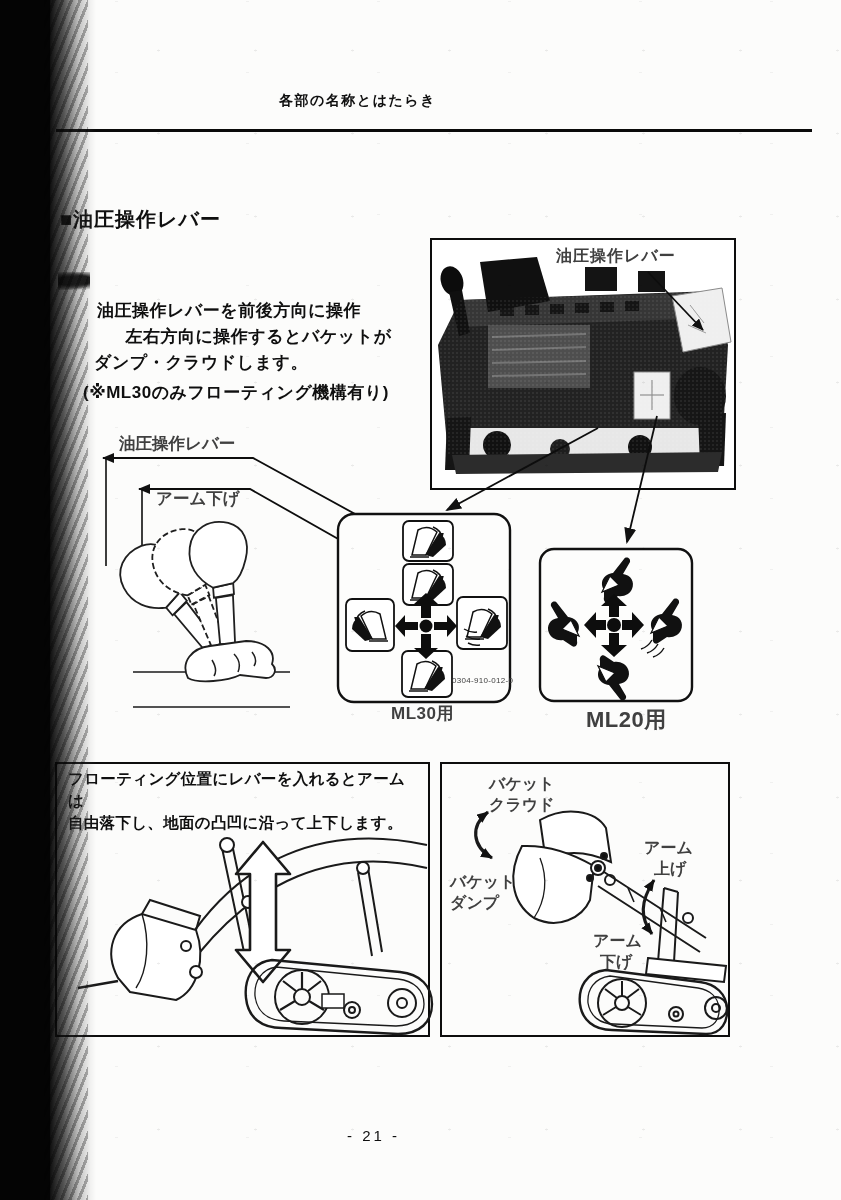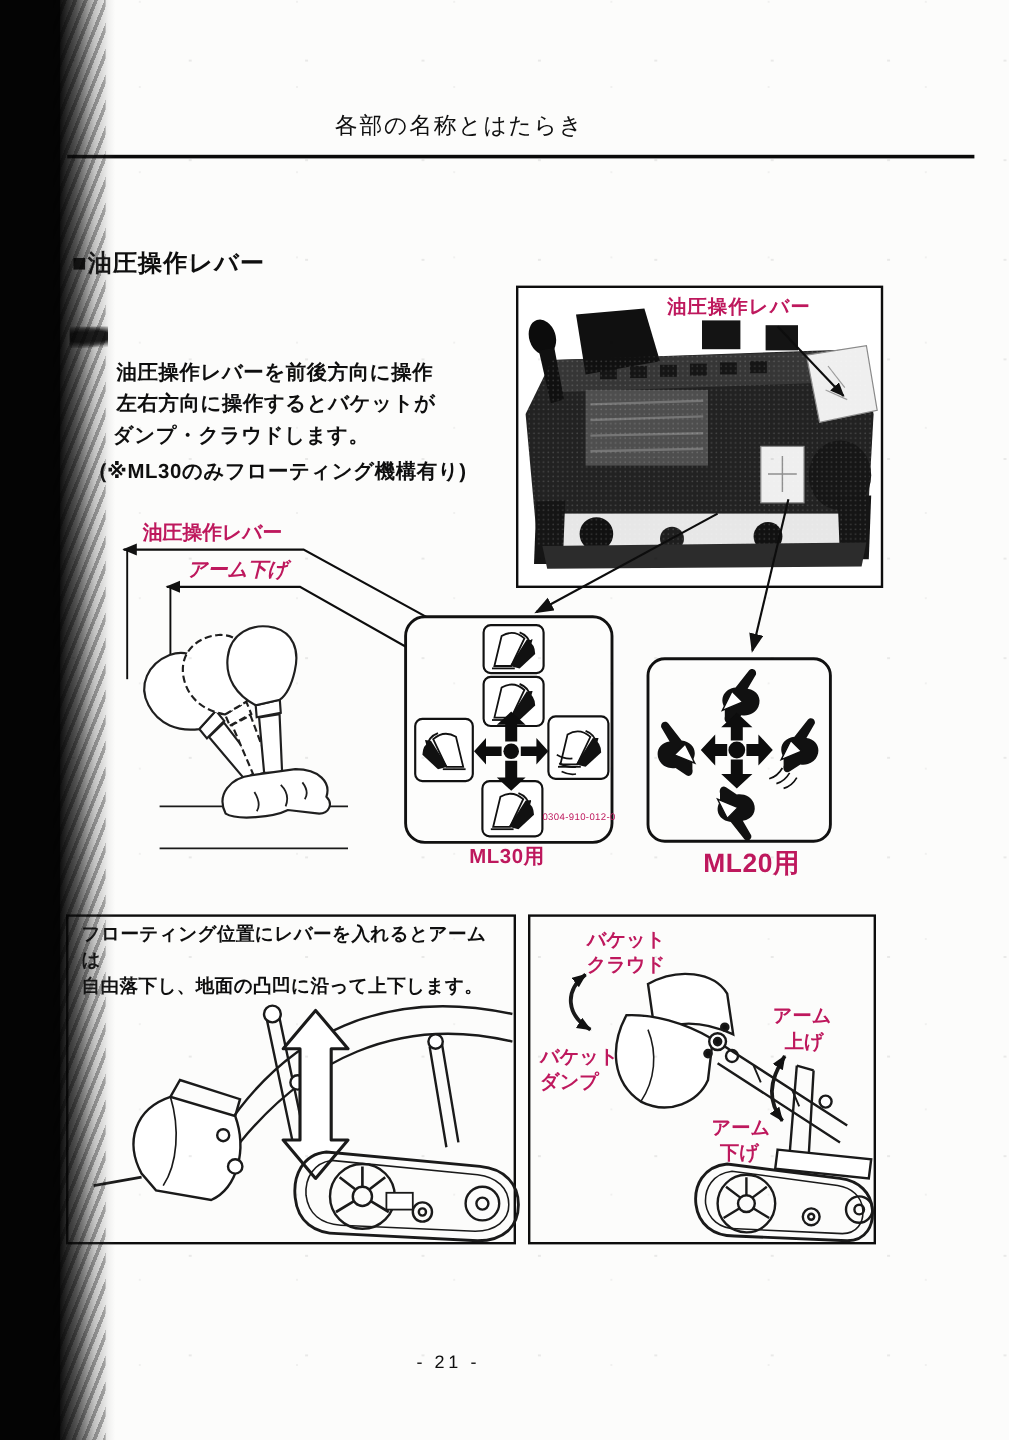--- a/index.html
+++ b/index.html
@@ -12,40 +12,40 @@
     content:'';position:absolute;inset:0;pointer-events:none;z-index:6;opacity:.55;
     background-image:radial-gradient(rgba(0,0,0,.14) 1px,transparent 1.3px),
                      radial-gradient(rgba(0,0,0,.09) 1px,transparent 1.4px);
     background-size:97px 83px,131px 71px;background-position:13px 9px,51px 37px;
   }
   .binding-core{position:absolute;left:0;top:0;bottom:0;width:50px;background:#040404;z-index:4;}
   .binding-fade{position:absolute;left:50px;top:0;bottom:0;width:46px;z-index:4;
     background:linear-gradient(to right,rgba(5,5,5,.96),rgba(18,18,18,.72) 30%,rgba(55,55,55,.3) 62%,rgba(110,110,110,.08) 88%,transparent);}
   .binding-rag{position:absolute;left:44px;top:0;bottom:0;width:44px;z-index:4;opacity:.45;
     background:repeating-linear-gradient(112deg,rgba(0,0,0,.65) 0 3px,transparent 3px 8px);}
-  .header-title{position:absolute;left:279px;top:92px;font-size:19px;font-weight:400;letter-spacing:1.5px;z-index:3;}
+  .header-title{position:absolute;left:279px;top:92px;font-size:14px;font-weight:700;letter-spacing:1.5px;z-index:3;}
   .header-rule{position:absolute;left:56px;top:129px;width:756px;height:3px;background:#0a0a0a;z-index:3;}
   .section-heading{position:absolute;left:60px;top:206px;font-size:20px;font-weight:700;letter-spacing:1px;z-index:3;}
   .ink-smudge{position:absolute;left:58px;top:272px;width:32px;height:18px;z-index:3;
     background:radial-gradient(ellipse at 28% 50%,#111 32%,rgba(17,17,17,.55) 58%,transparent 78%),
                radial-gradient(ellipse at 76% 45%,#161616 28%,transparent 70%);
     filter:blur(.4px);}
   .body-text{position:absolute;left:60px;top:266px;width:360px;font-size:17px;line-height:26px;font-weight:600;letter-spacing:.5px;z-index:3;}
-  .bl1{padding-left:37px;margin-top:32px;} .bl2{padding-left:30px;} .bl3{padding-left:37px;}
+  .bl1{padding-left:37px;margin-top:32px;} .bl2{padding-left:30px;} .bl3{padding-left:37px;text-align:center;}
   .bl4{padding-left:34px;} .bl5{padding-left:23px;margin-top:4px;font-weight:600;}
   .photo-box{position:absolute;left:430px;top:238px;width:306px;height:252px;border:2px solid #0d0d0d;background:#fff;box-sizing:border-box;z-index:1;}
   .note-box{position:absolute;left:55px;top:762px;width:375px;height:275px;border:2.5px solid #0d0d0d;box-sizing:border-box;background:transparent;z-index:1;}
   .note-text{position:absolute;left:68px;top:768px;width:350px;font-size:15.5px;line-height:22px;font-weight:700;letter-spacing:.3px;z-index:3;}
   .op-box{position:absolute;left:440px;top:762px;width:290px;height:275px;border:2.5px solid #0d0d0d;box-sizing:border-box;z-index:1;}
   .art{position:absolute;left:0;top:0;z-index:2;}
-  .lbl{position:absolute;font-weight:700;color:#be185d;white-space:nowrap;z-index:3;font-size:16px;}
+  .lbl{position:absolute;font-weight:700;color:#404040;white-space:nowrap;z-index:3;font-size:16px;}
   .lbl .ln{display:block;line-height:21px;}
   .caption{left:556px;top:246px;font-size:16px;letter-spacing:1px;}
   .floating-lbl{left:119px;top:433px;font-size:16.5px;}
-  .armdown-lbl{left:156px;top:464px;font-size:16.5px;font-style:italic;}
+  .armdown-lbl{left:156px;top:488px;font-size:16.5px;}
   .ml30-lbl{left:391px;top:702px;font-size:17px;letter-spacing:.5px;text-align:center;}
   .ml20-lbl{left:586px;top:705px;font-size:22px;letter-spacing:.5px;}
   .partnum-lbl{left:452px;top:676px;font-size:8px;font-weight:400;letter-spacing:.3px;text-align:center;}
   .bc-lbl{left:489px;top:773px;}
   .bd-lbl{left:450px;top:871px;}
   .au-lbl{left:644px;top:837px;} .au-lbl .i2{padding-left:10px;}
   .ad-lbl{left:593px;top:930px;} .ad-lbl .i2{padding-left:7px;}
   .page-number{position:absolute;left:347px;top:1103px;font-size:15px;letter-spacing:3px;z-index:3;margin-top:24px;}
 </style>
 </head>

